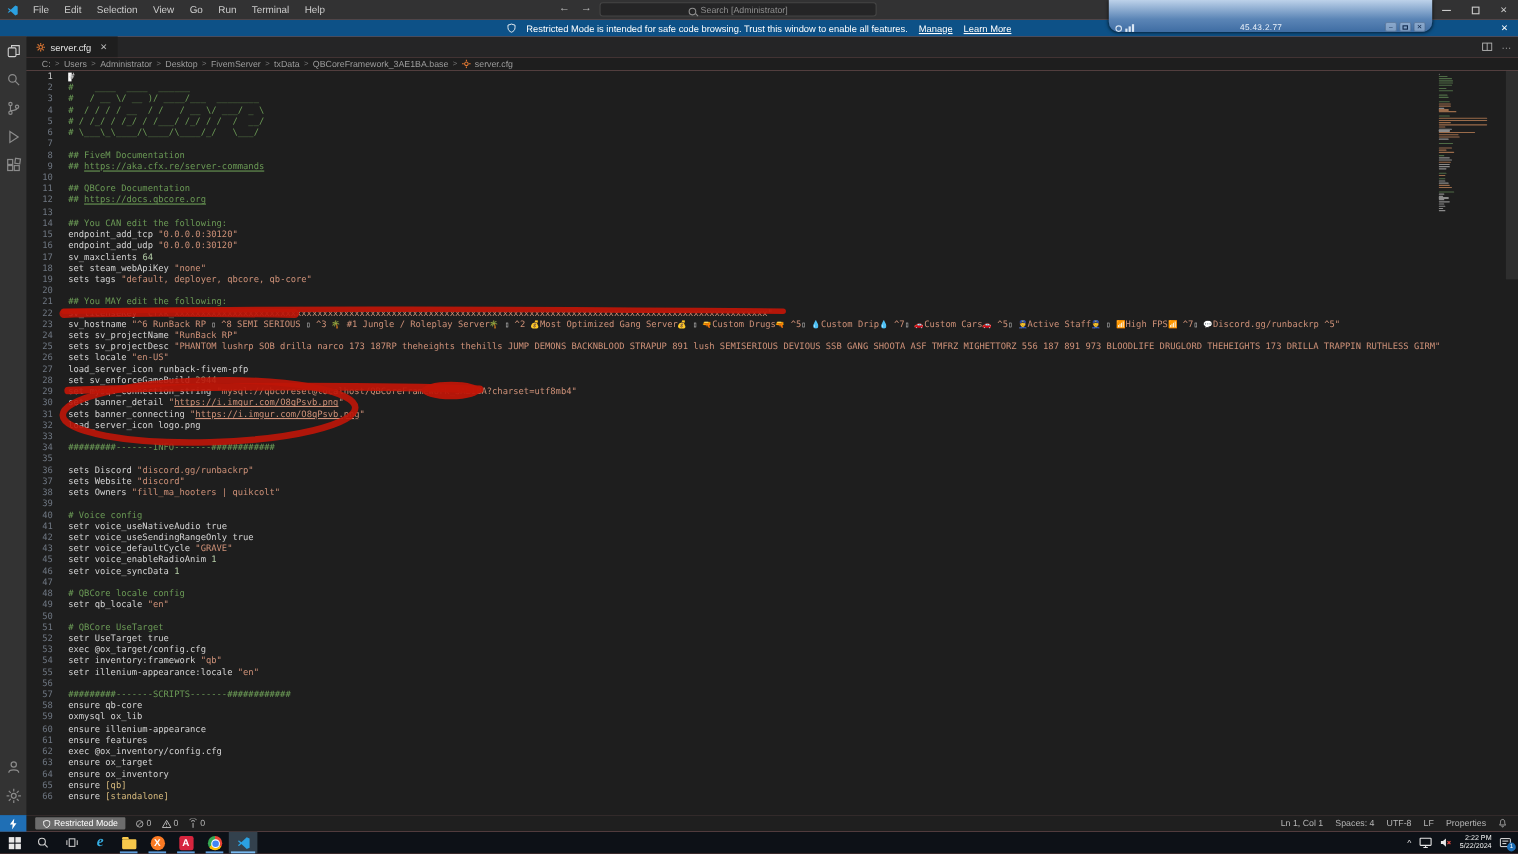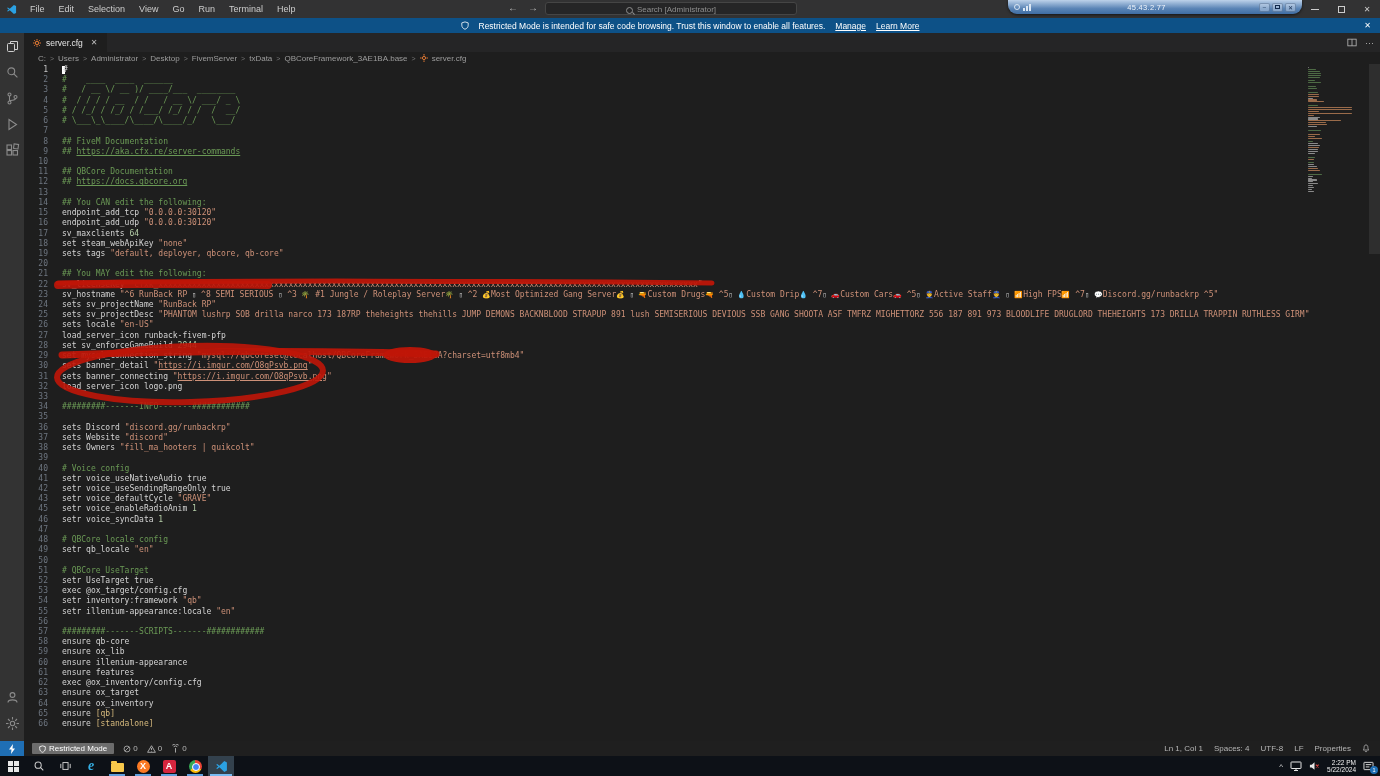--- a/index.html
+++ b/index.html
@@ -15,21 +15,21 @@
   .navarrows{position:absolute;left:508px;top:2px;display:flex;gap:10px;color:#bdbdbd;font-size:10px;}
   .searchbox{position:absolute;left:545px;top:2px;width:252px;height:13px;background:#252526;border:1px solid #454545;border-radius:3px;display:flex;align-items:flex-end;justify-content:center;gap:4px;color:#8f8f8f;font-size:8px;}
   .mag{width:7px;height:7px;border:1px solid #8f8f8f;border-radius:50%;position:relative;display:inline-block;}
   .mag::after{content:"";position:absolute;width:3px;height:1px;background:#8f8f8f;transform:rotate(45deg);right:-3px;bottom:-1px;}
   .wincontrols{position:absolute;right:0;top:0;height:18px;display:flex;z-index:4;}
   .wincontrols div{width:26px;height:18px;display:flex;align-items:center;justify-content:center;color:#cccccc;font-size:8px;}
   .wc-max span{display:inline-block;width:7px;height:7px;border:1px solid #ccc;}
   .wc-min span{display:inline-block;width:8px;height:1px;background:#ccc;}
 
   
-  .rdpbar{position:absolute;left:1008px;top:0;width:294px;height:14px;z-index:20;background:linear-gradient(#bdd2ea,#5b85b6 60%,#3f6da3);border-radius:0 0 9px 9px;box-shadow:0 1px 3px rgba(0,0,0,.6);display:flex;align-items:center;padding:0 6px;font-size:7.5px;color:#eef4fb;}
+  .rdpbar{position:absolute;left:1008px;top:0;width:294px;height:29px;z-index:20;background:linear-gradient(#bdd2ea,#5b85b6 60%,#3f6da3);border-radius:0 0 9px 9px;box-shadow:0 1px 3px rgba(0,0,0,.6);display:flex;align-items:flex-end;padding:0 6px;font-size:7.5px;color:#eef4fb;}
   .rdp-ip{flex:1;text-align:center;letter-spacing:.3px;}
   .rdp-btns{display:flex;gap:2px;}
   .rdp-btns .b{width:11px;height:9px;background:rgba(240,247,255,.35);border:1px solid rgba(20,50,90,.35);border-radius:2px;display:flex;align-items:center;justify-content:center;color:#10294d;font-size:6px;}
   .rdp-pin{width:6px;height:6px;border:1px solid #d7e4f2;border-radius:50%;margin-right:3px;}
   .rdp-sig{display:inline-flex;align-items:flex-end;gap:1px;margin-right:3px;}
   .rdp-sig i{display:block;width:2px;background:#dbe7f4;}
 
   
   .banner{position:relative;height:15px;background:#0d5187;color:#fff;display:flex;align-items:center;justify-content:center;gap:10px;font-size:8.5px;z-index:3;}
   .banner a{color:#fff;text-decoration:underline;cursor:pointer;}
@@ -274,21 +274,21 @@
         <div class="line"><div class="num">49</div><div class="code"><span class="tk">setr qb_locale </span><span class="ts">"en"</span></div></div>
         <div class="line"><div class="num">50</div><div class="code"></div></div>
         <div class="line"><div class="num">51</div><div class="code"><span class="tc"># QBCore UseTarget</span></div></div>
         <div class="line"><div class="num">52</div><div class="code"><span class="tk">setr UseTarget true</span></div></div>
         <div class="line"><div class="num">53</div><div class="code"><span class="tk">exec @ox_target/config.cfg</span></div></div>
         <div class="line"><div class="num">54</div><div class="code"><span class="tk">setr inventory:framework </span><span class="ts">"qb"</span></div></div>
         <div class="line"><div class="num">55</div><div class="code"><span class="tk">setr illenium-appearance:locale </span><span class="ts">"en"</span></div></div>
         <div class="line"><div class="num">56</div><div class="code"></div></div>
         <div class="line"><div class="num">57</div><div class="code"><span class="tc">#########-------SCRIPTS-------############</span></div></div>
         <div class="line"><div class="num">58</div><div class="code"><span class="tk">ensure qb-core</span></div></div>
-        <div class="line"><div class="num">59</div><div class="code"><span class="tk">ensure ox_lib</span></div></div>
+        <div class="line"><div class="num">59</div><div class="code"><span class="tk">oxmysql ox_lib</span></div></div>
         <div class="line"><div class="num">60</div><div class="code"><span class="tk">ensure illenium-appearance</span></div></div>
         <div class="line"><div class="num">61</div><div class="code"><span class="tk">ensure features</span></div></div>
         <div class="line"><div class="num">62</div><div class="code"><span class="tk">exec @ox_inventory/config.cfg</span></div></div>
         <div class="line"><div class="num">63</div><div class="code"><span class="tk">ensure ox_target</span></div></div>
         <div class="line"><div class="num">64</div><div class="code"><span class="tk">ensure ox_inventory</span></div></div>
         <div class="line"><div class="num">65</div><div class="code"><span class="tk">ensure </span><span class="ty">[qb]</span></div></div>
         <div class="line"><div class="num">66</div><div class="code"><span class="tk">ensure </span><span class="ty">[standalone]</span></div></div>
       </div>
     <div class="minimap" id="minimap">
         <div class="mml" style="height: 1.1px; margin-bottom: 0.82px; width: 0.34px; background: rgb(138, 138, 138);"></div>

